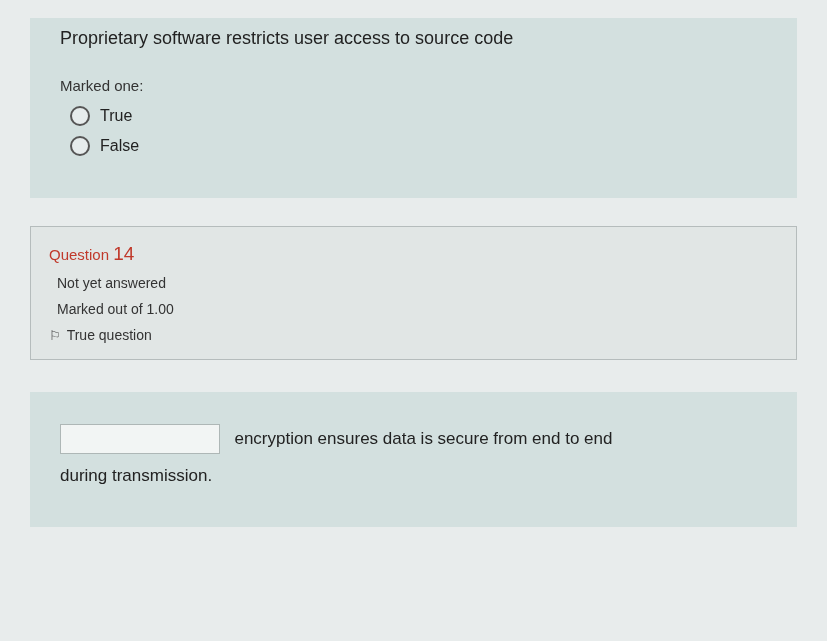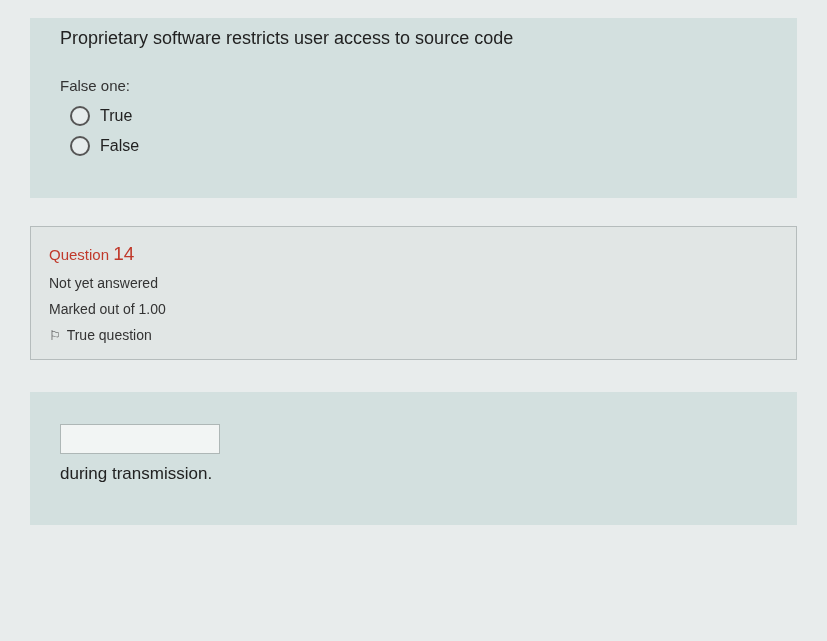--- a/index.html
+++ b/index.html
@@ -59,21 +59,21 @@
     font-size: 15px;
     margin-bottom: 8px;
   }
   .q-number {
     font-size: 19px;
     font-weight: 500;
   }
   .info-line {
     font-size: 14px;
     color: #333;
-    margin: 10px 0;
+    margin: 10px 8px;
   }
   .flag-row {
     display: flex;
     align-items: center;
     font-size: 14px;
     color: #333;
     cursor: pointer;
     margin-top: 8px;
   }
   .flag-icon {
@@ -101,21 +101,21 @@
     font-size: 17px;
     color: #222;
     vertical-align: middle;
   }
 </style>
 </head>
 <body>
 
 <div class="question-block">
   <div class="question-text">Proprietary software restricts user access to source code</div>
-  <div class="select-one">False one:</div>
+  <div class="select-one">Marked one:</div>
   <div class="option-row">
     <div class="radio"></div>
     <span class="option-label">True</span>
   </div>
   <div class="option-row">
     <div class="radio"></div>
     <span class="option-label">False</span>
   </div>
 </div>
 
@@ -127,17 +127,18 @@
   <div class="info-line">Marked out of 1.00</div>
   <div class="flag-row">
     <span class="flag-icon">⚐</span>
     <span>True question</span>
   </div>
 </div>
 
 <div class="fill-block">
   <div>
     <input type="text" class="fill-input" value="" style="">
+    <span class="fill-text">encryption ensures data is secure from end to end</span>
   </div>
   <div>
     <span class="fill-text">during transmission.</span>
   </div>
 </div>
 
 </body></html>

